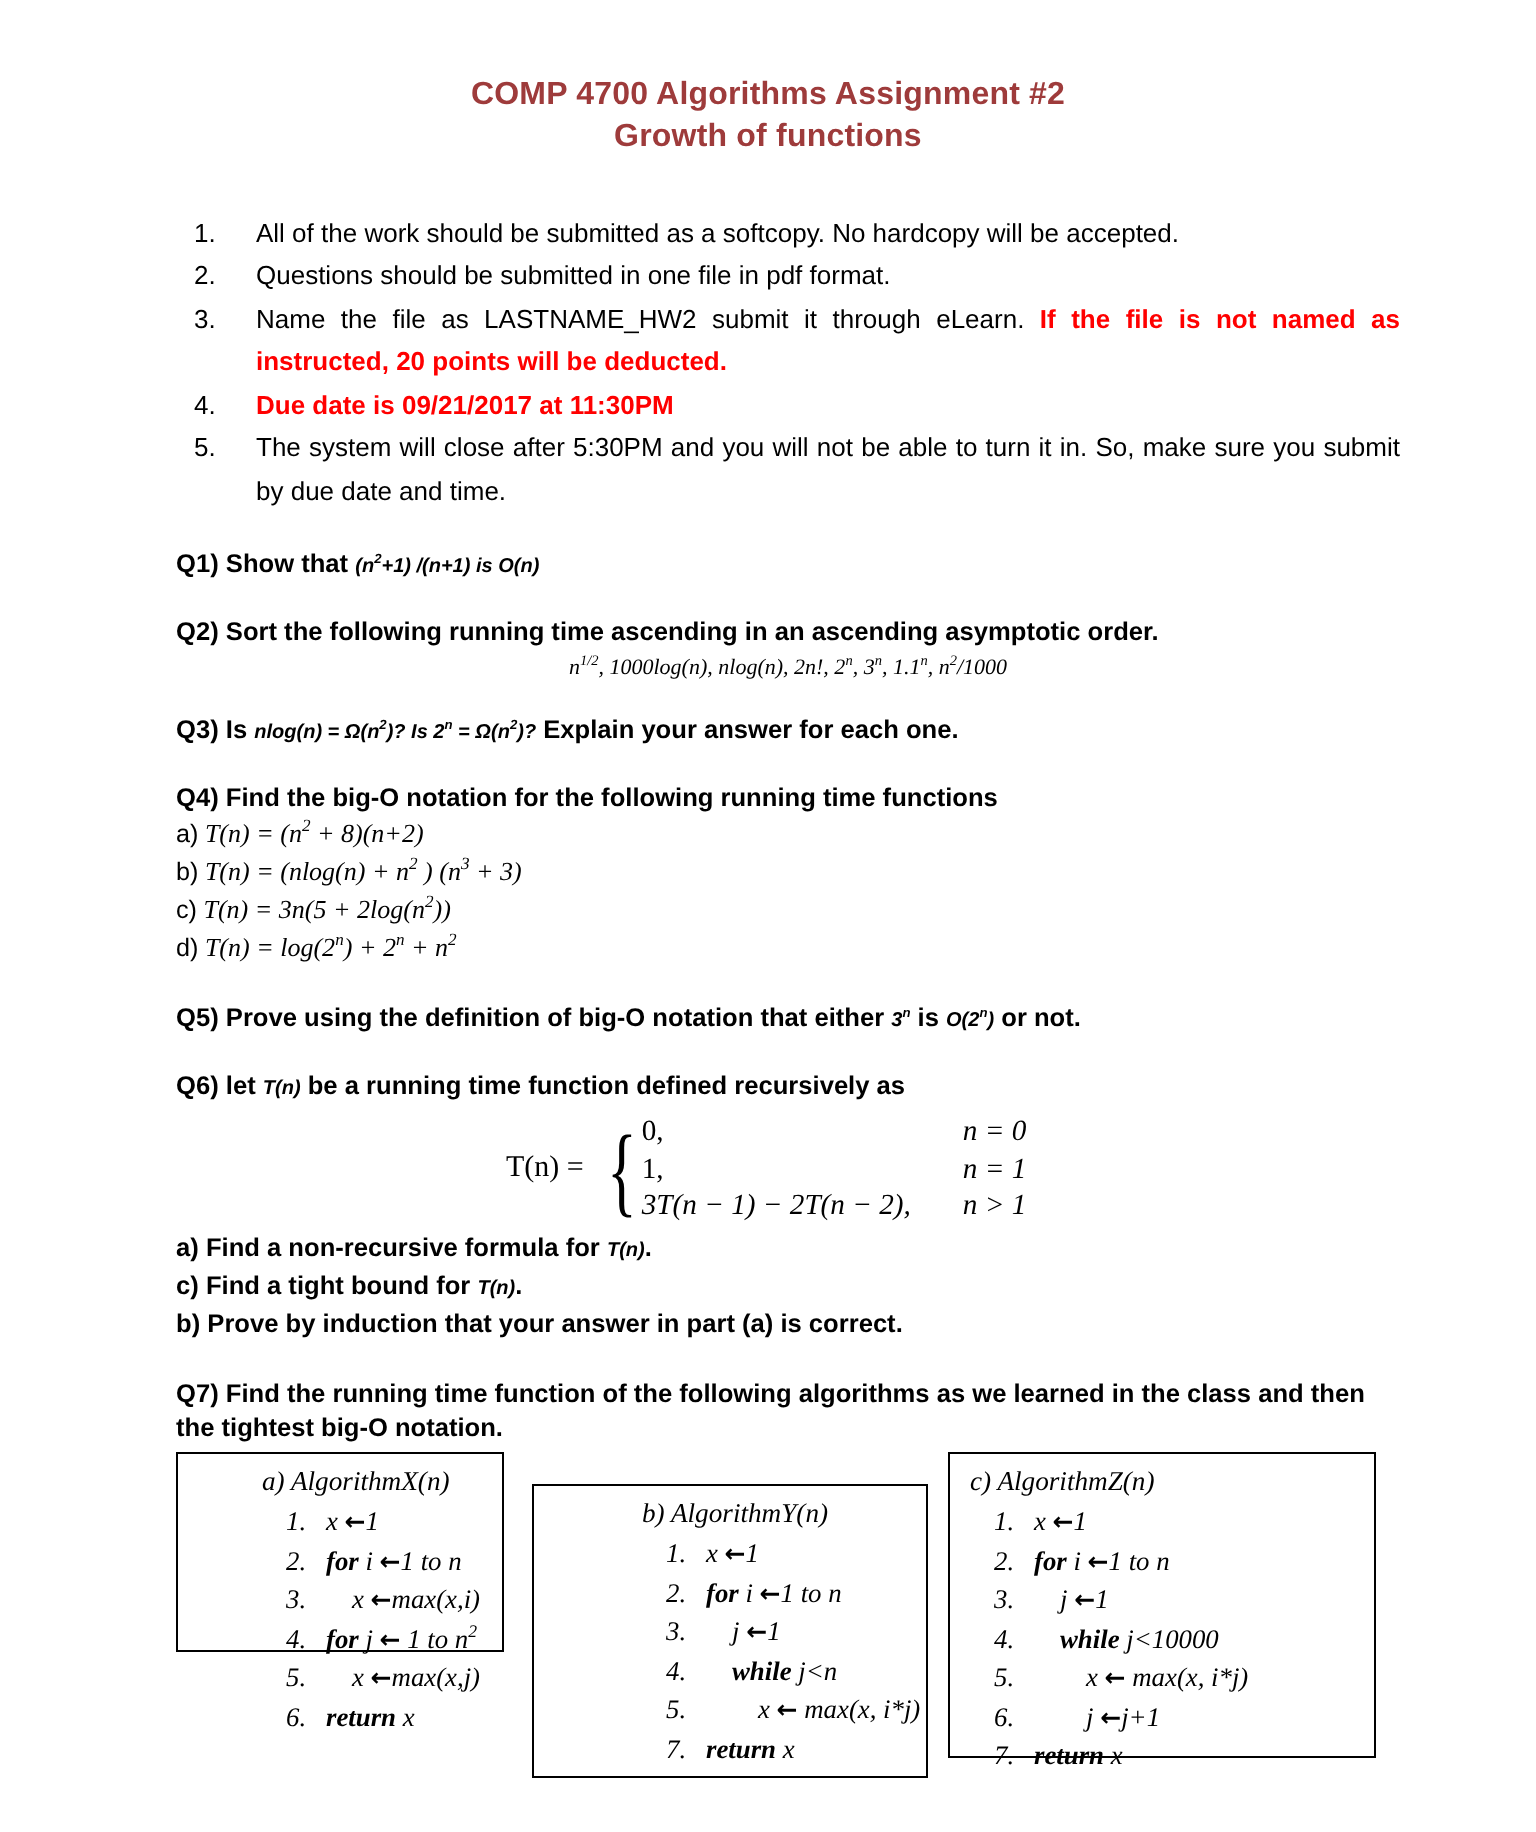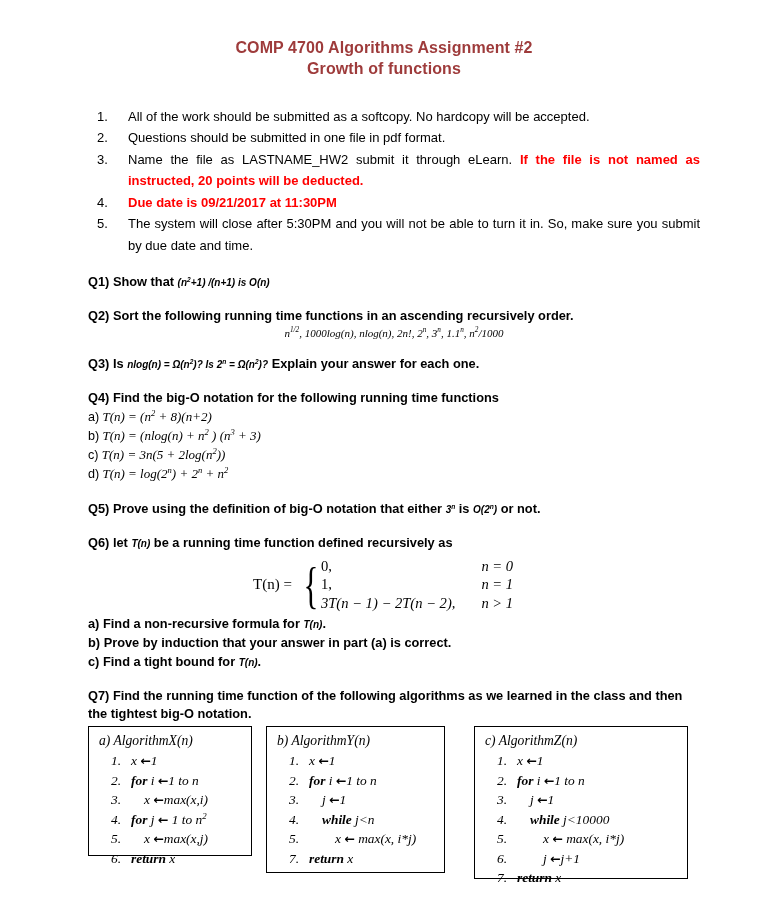--- a/index.html
+++ b/index.html
@@ -158,22 +158,22 @@
     width: 600px;
   }
   .algo-box {
     position: absolute;
     border: 1px solid #000000;
     box-sizing: border-box;
     background: #ffffff;
     font-family: "Liberation Serif", serif;
     font-size: 13.2px;
   }
-  #algo-box-a { left: 0px;   top: 0px; width: 164px; height: 130px; }
-  #algo-box-b { left: 178px; top: 0px; width: 179px; height: 147px; }
+  #algo-box-a { left: 0px;   top: 0px; width: 164px; height: 100px; padding-left: 32px; }
+  #algo-box-b { left: 178px; top: 16px; width: 198px; height: 147px; padding-left: 44px; }
   #algo-box-c { left: 386px; top: 0px; width: 214px; height: 153px; }
 
   .algo-title {
     font-style: italic;
     padding: 6px 0 2px 10px;
     font-size: 13.6px;
     white-space: nowrap;
   }
   .algo-steps {
     margin: 0;
@@ -235,21 +235,21 @@
   <div class="qwrap">
 
     <div class="q-head">
       <span>Q1)</span>
       <span>Show that</span>
       <span class="serif-bi">(<i>n</i><sup>2</sup>+1) /(<i>n</i>+1) is O(<i>n</i>)</span>
     </div>
 
     <div class="q-head">
       <span>Q2)</span>
-      <span>Sort the following running time functions in an ascending recursively order.</span>
+      <span>Sort the following running time ascending in an ascending asymptotic order.</span>
     </div>
     <div class="formula-center">
       n<sup>1/2</sup>, 1000log(n), nlog(n), 2n!, 2<sup>n</sup>, 3<sup>n</sup>, 1.1<sup>n</sup>, n<sup>2</sup>/1000
     </div>
 
     <div class="q-head">
       <span>Q3)</span>
       <span>Is</span>
       <span class="serif-bi">nlog(n) = Ω(n<sup>2</sup>)? Is 2<sup>n</sup> = Ω(n<sup>2</sup>)?</span>
       <span>Explain your answer for each one.</span>
@@ -302,25 +302,25 @@
           <span class="rec-cell-a"><span class="it">3T(n − 1) − 2T(n − 2),</span></span>
           <span class="rec-cell-b">n &gt; 1</span>
         </span>
       </span>
     </div>
 
     <ul class="sub-list bold-sans">
       <li><span>a)</span>
         <span>Find a non-recursive formula for</span>
         <span class="serif-bi">T(n)</span><span>.</span></li>
-      <li><span>b)</span>
-        <span>Prove by induction that your answer in part (a) is correct.</span></li>
       <li><span>c)</span>
         <span>Find a tight bound for</span>
         <span class="serif-bi">T(n)</span><span>.</span></li>
+      <li><span>b)</span>
+        <span>Prove by induction that your answer in part (a) is correct.</span></li>
     </ul>
 
     <div class="q-head">
       <span>Q7)</span>
       <span>Find the running time function of the following algorithms as we learned in the class and then the tightest big-O notation.</span>
     </div>
 
   </div>
 
   <div class="algo-row">

